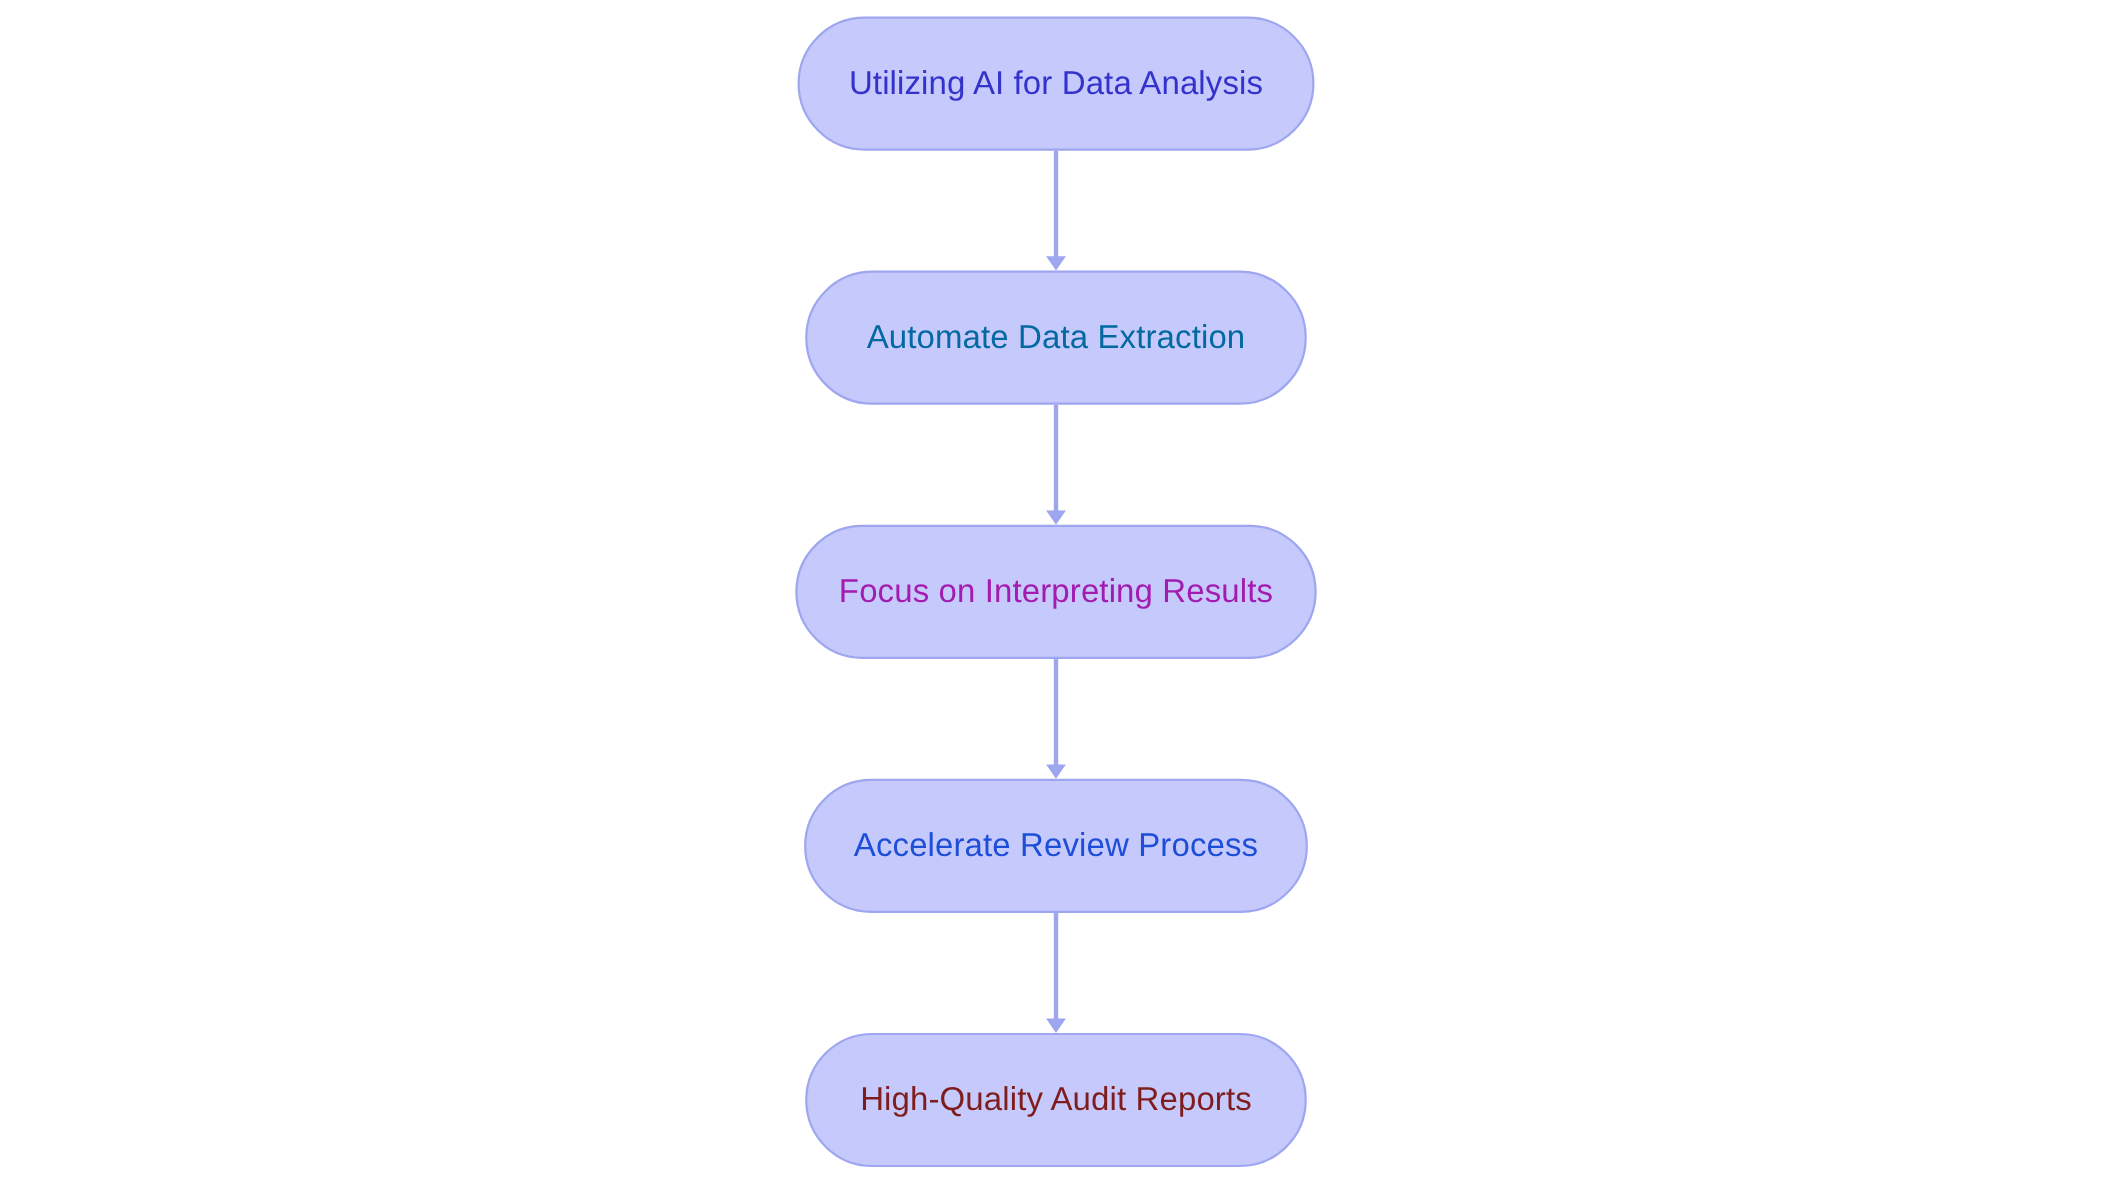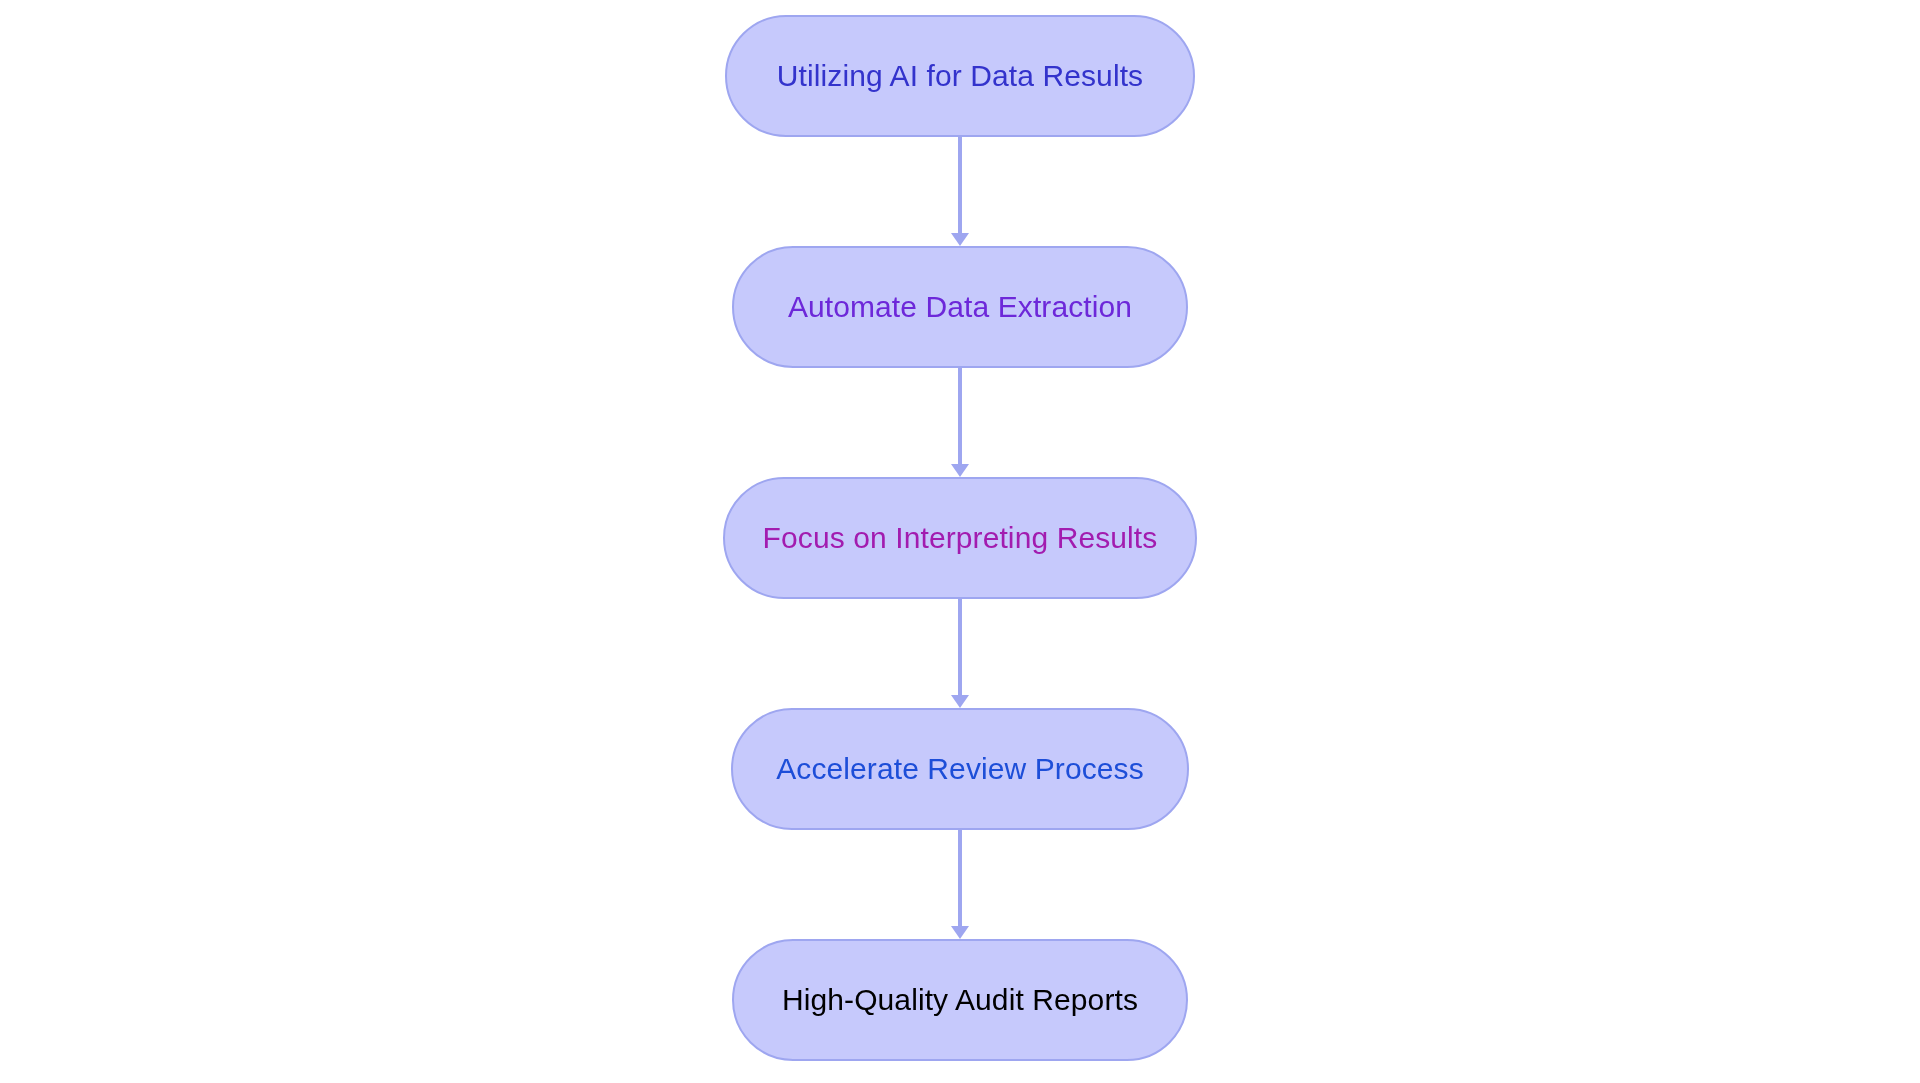--- a/index.html
+++ b/index.html
@@ -92,30 +92,30 @@
     border-top: 13px solid #9ea6f0;
   }
 </style>
 </head>
 <body>
 
 <div id="flowchart" style="background: rgb(255, 255, 255);">
   <div class="flow-column">
 
     <div class="node n0" style="background: rgb(198, 201, 252); border-color: rgb(158, 166, 240);">
-      <span class="node-label" style="color: rgb(51, 51, 204);">Utilizing AI for Data Results</span>
+      <span class="node-label" style="color: rgb(51, 51, 204);">Utilizing AI for Data Analysis</span>
     </div>
 
     <div class="connector">
       <span class="shaft" style="background: rgb(158, 166, 240);"></span>
       <span class="head" style="border-top-color: rgb(158, 166, 240);"></span>
     </div>
 
     <div class="node n1" style="background: rgb(198, 201, 252); border-color: rgb(158, 166, 240);">
-      <span class="node-label" style="color: #6d28d9;">Automate Data Extraction</span>
+      <span class="node-label" style="color: #0369a1;">Automate Data Extraction</span>
     </div>
 
     <div class="connector">
       <span class="shaft" style="background: rgb(158, 166, 240);"></span>
       <span class="head" style="border-top-color: rgb(158, 166, 240);"></span>
     </div>
 
     <div class="node n2" style="background: rgb(198, 201, 252); border-color: rgb(158, 166, 240);">
       <span class="node-label" style="color: #a21caf;">Focus on Interpreting Results</span>
     </div>
@@ -128,17 +128,17 @@
     <div class="node n3" style="background: rgb(198, 201, 252); border-color: rgb(158, 166, 240);">
       <span class="node-label" style="color: #1d4ed8;">Accelerate Review Process</span>
     </div>
 
     <div class="connector">
       <span class="shaft" style="background: rgb(158, 166, 240);"></span>
       <span class="head" style="border-top-color: rgb(158, 166, 240);"></span>
     </div>
 
     <div class="node n4" style="background: rgb(198, 201, 252); border-color: rgb(158, 166, 240);">
-      <span class="node-label" style="color: #000000;">High-Quality Audit Reports</span>
+      <span class="node-label" style="color: #7f1d1d;">High-Quality Audit Reports</span>
     </div>
 
   </div>
 </div>
 
 </body></html>

